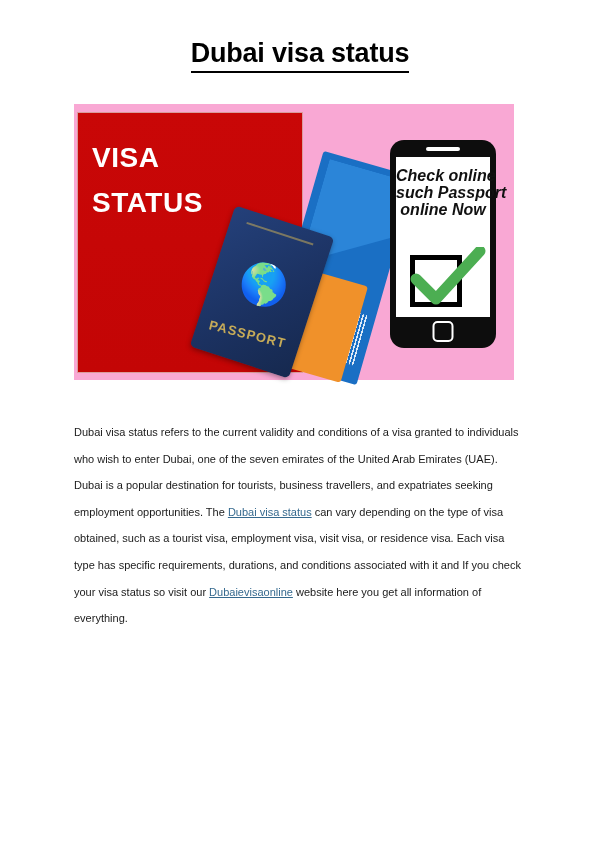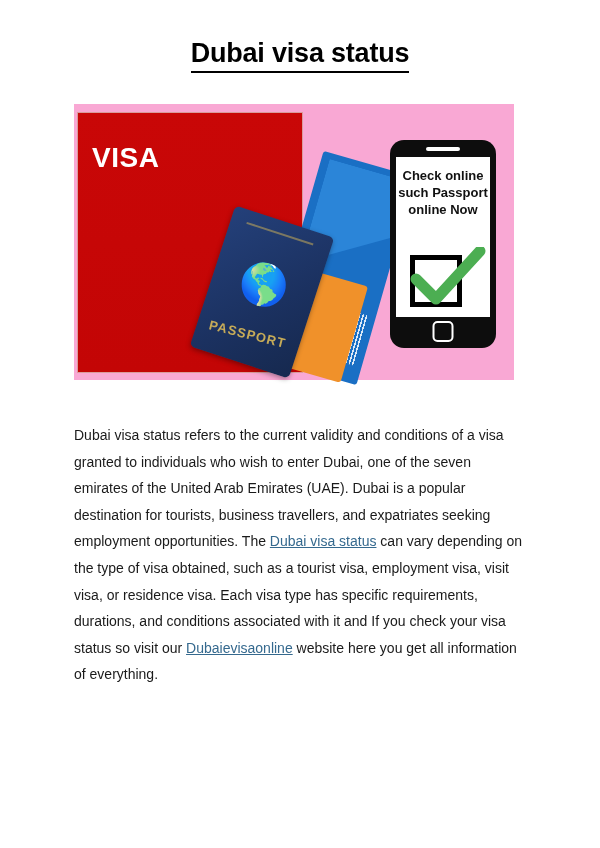--- a/index.html
+++ b/index.html
@@ -204,24 +204,25 @@
     height: 17px;
     border: 2.5px solid #ffffff;
     border-radius: 5px;
   }
   .screen-text {
     position: absolute;
     left: 0;
     top: 10px;
     width: 100%;
     text-align: center;
-    font-size: 13px;
+    font-size: 16px;
     font-weight: bold;
     line-height: 17px;
     color: #111111;
+    font-style: italic;
   }
   .screen-text div { white-space: nowrap; }
   .check-box {
     position: absolute;
     left: 14px;
     bottom: 10px;
     width: 42px;
     height: 42px;
     border: 5px solid #000000;
   }
@@ -233,21 +234,21 @@
     height: 62px;
     z-index: 2;
   }
 
   
   .body-text {
     position: absolute;
     left: 74px;
     top: 408px;
     width: 452px;
-    font-size: 14px;
+    font-size: 11px;
     line-height: 26.6px;
     color: #1a1a1a;
     text-align: left;
   }
   .body-text a,
   .body-text .link {
     color: #35698e;
     text-decoration: underline;
   }
 </style>
@@ -256,20 +257,21 @@
 
 <div class="page-title">
   <span>Dubai visa status</span>
 </div>
 
 <div class="figure">
 
   <div class="red-panel">
     <div class="red-panel-text">
       <div>VISA</div>
+      <div>STATUS</div>
     </div>
   </div>
 
   <div class="docs">
 
     <div class="boarding-blue">
       <div class="stripe"></div>
       <div class="plane">✈</div>
       <div class="barcode"></div>
     </div>

